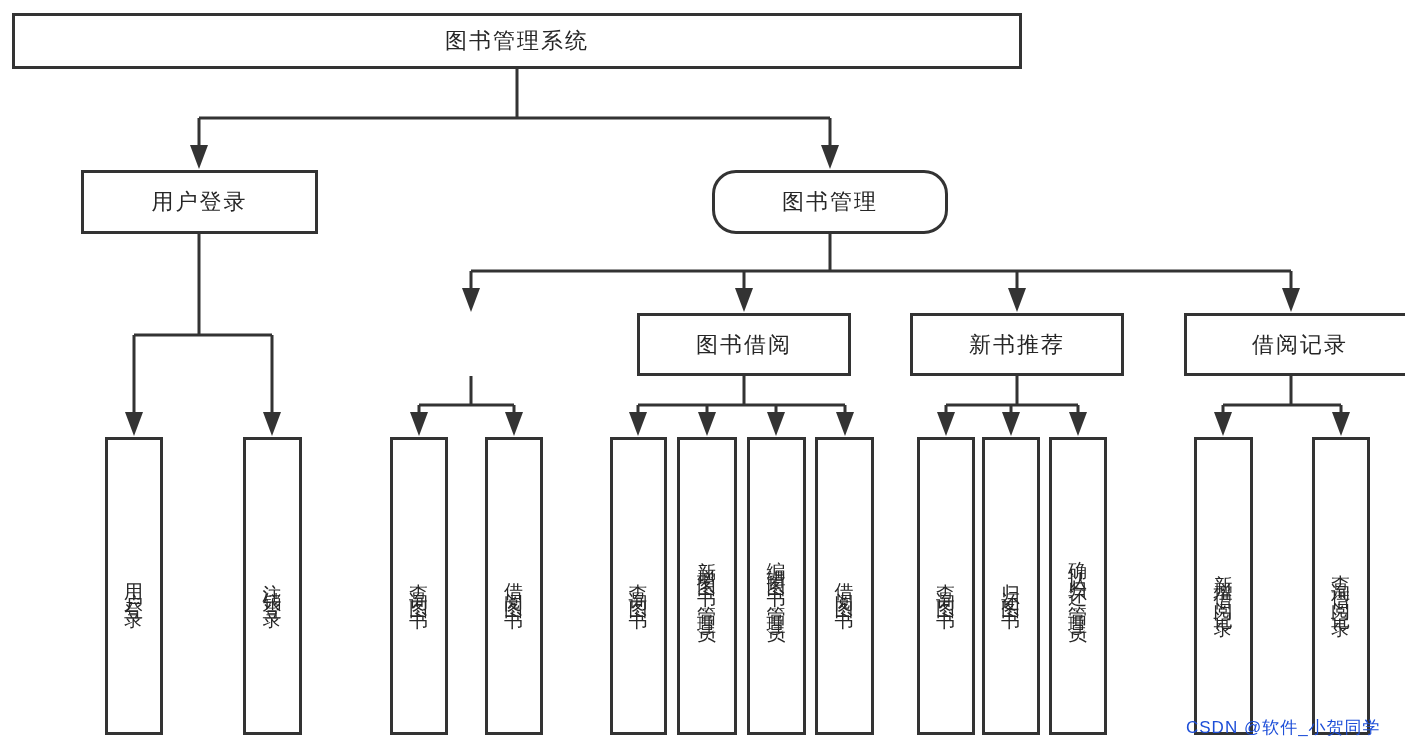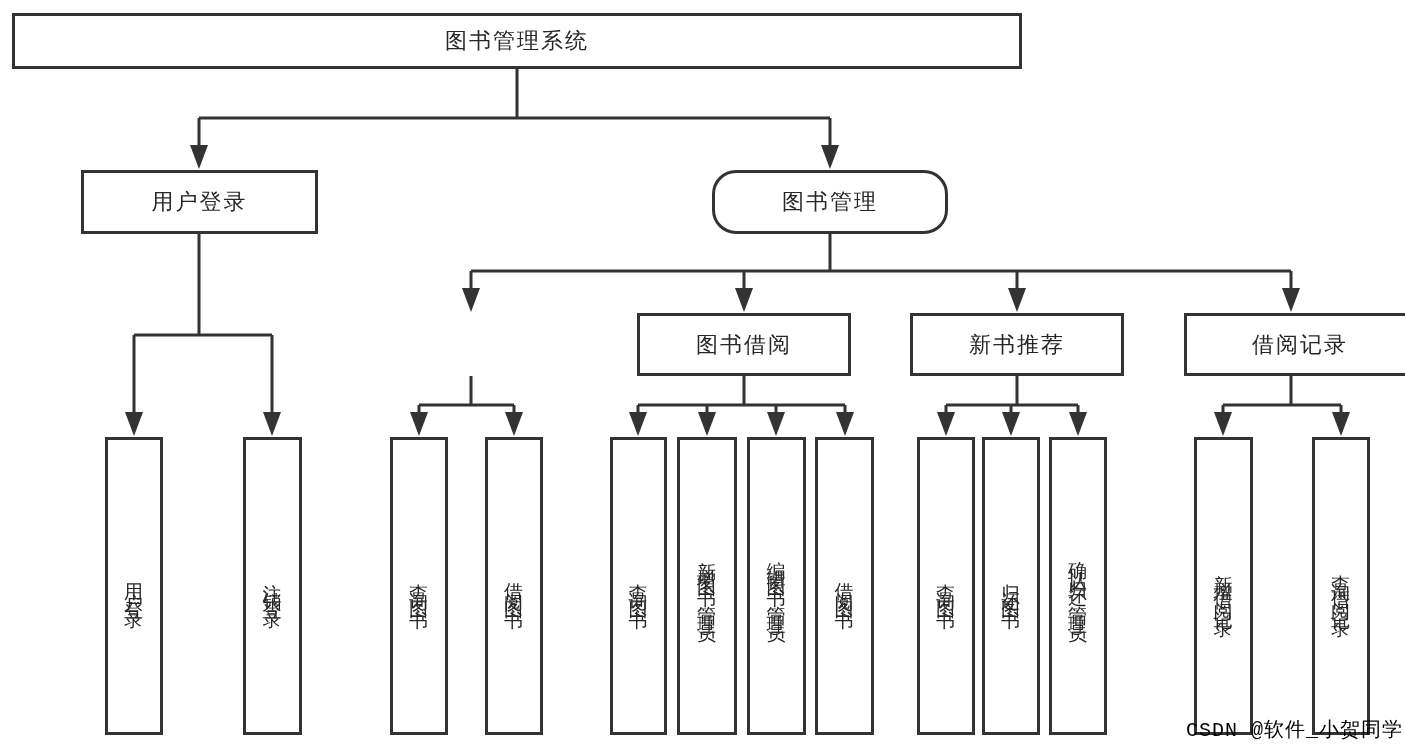--- a/index.html
+++ b/index.html
@@ -35,26 +35,25 @@
     writing-mode: vertical-rl;
     text-orientation: mixed;
     font-size: 19px;
     letter-spacing: 9px;
     line-height: 1;
   }
   .watermark {
     position: absolute;
     left: 1186px;
     top: 716px;
-    font-size: 20px;
-    color: #000000;
+    font-size: 17px;
+    color: #1d4ed8;
     letter-spacing: 1px;
     white-space: nowrap;
     z-index: 10;
-    font-family: Liberation Mono, monospace;
   }
 </style>
 </head>
 <body>
 
 <div class="canvas">
 
   <svg class="connectors" viewBox="0 0 1405 747" xmlns="http://www.w3.org/2000/svg">
 
     <g stroke="#333333" stroke-width="3" fill="none">

